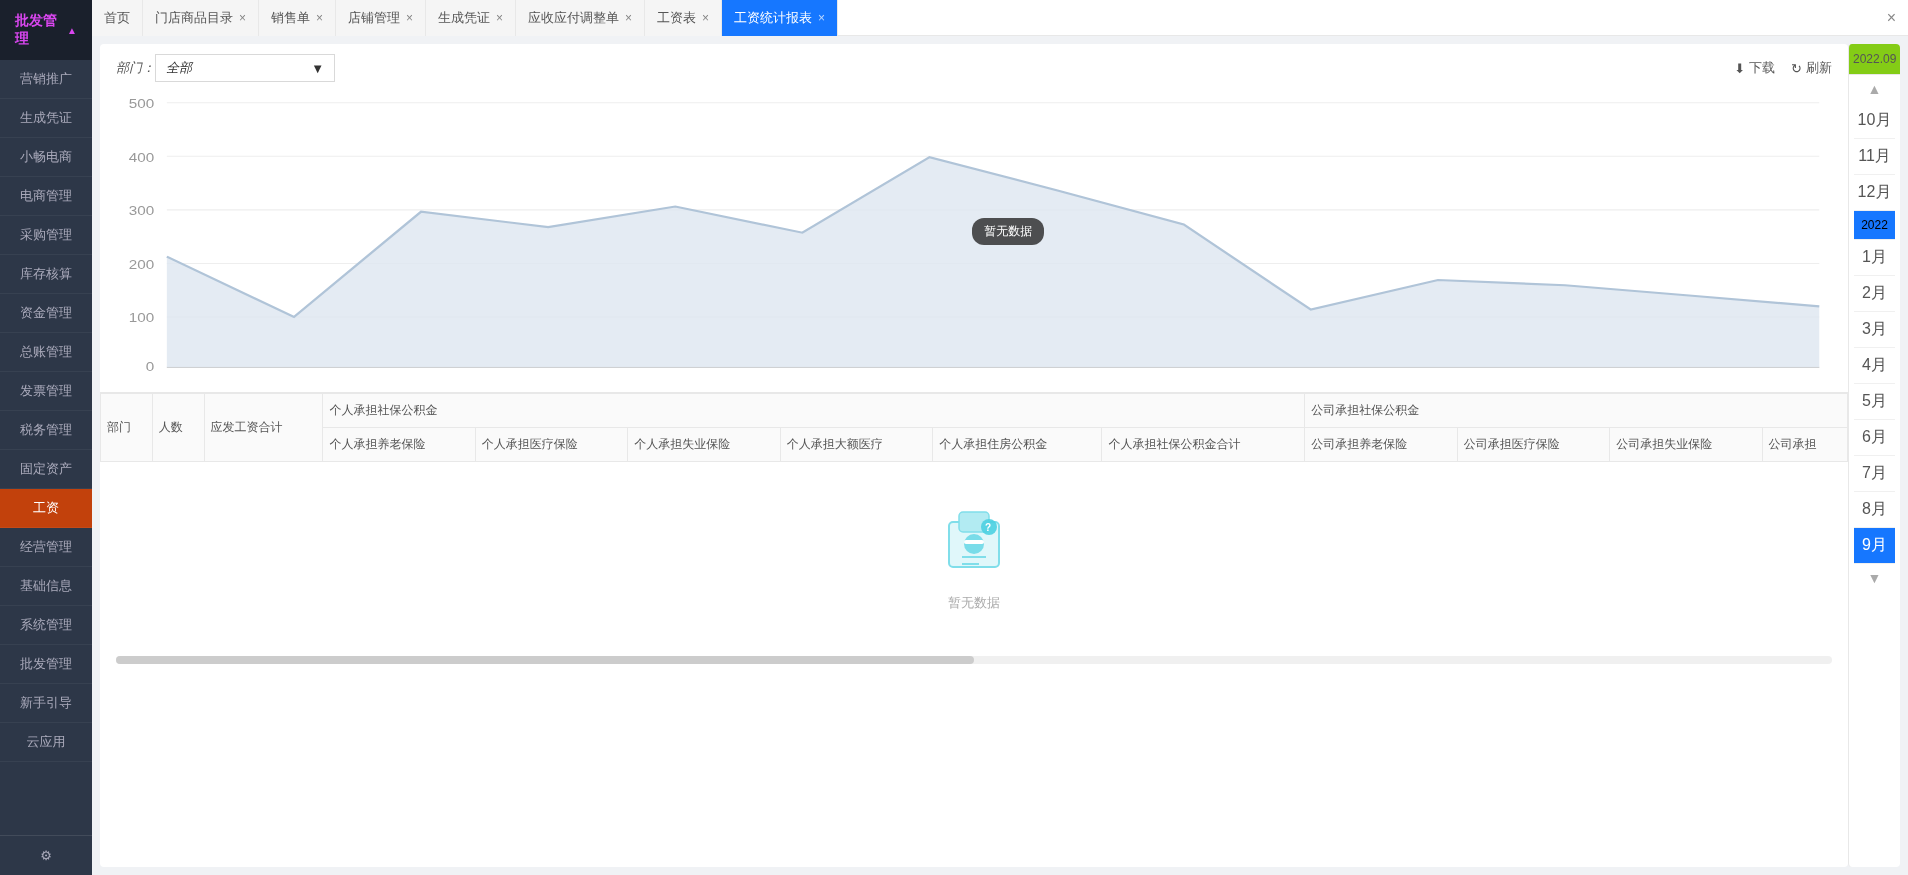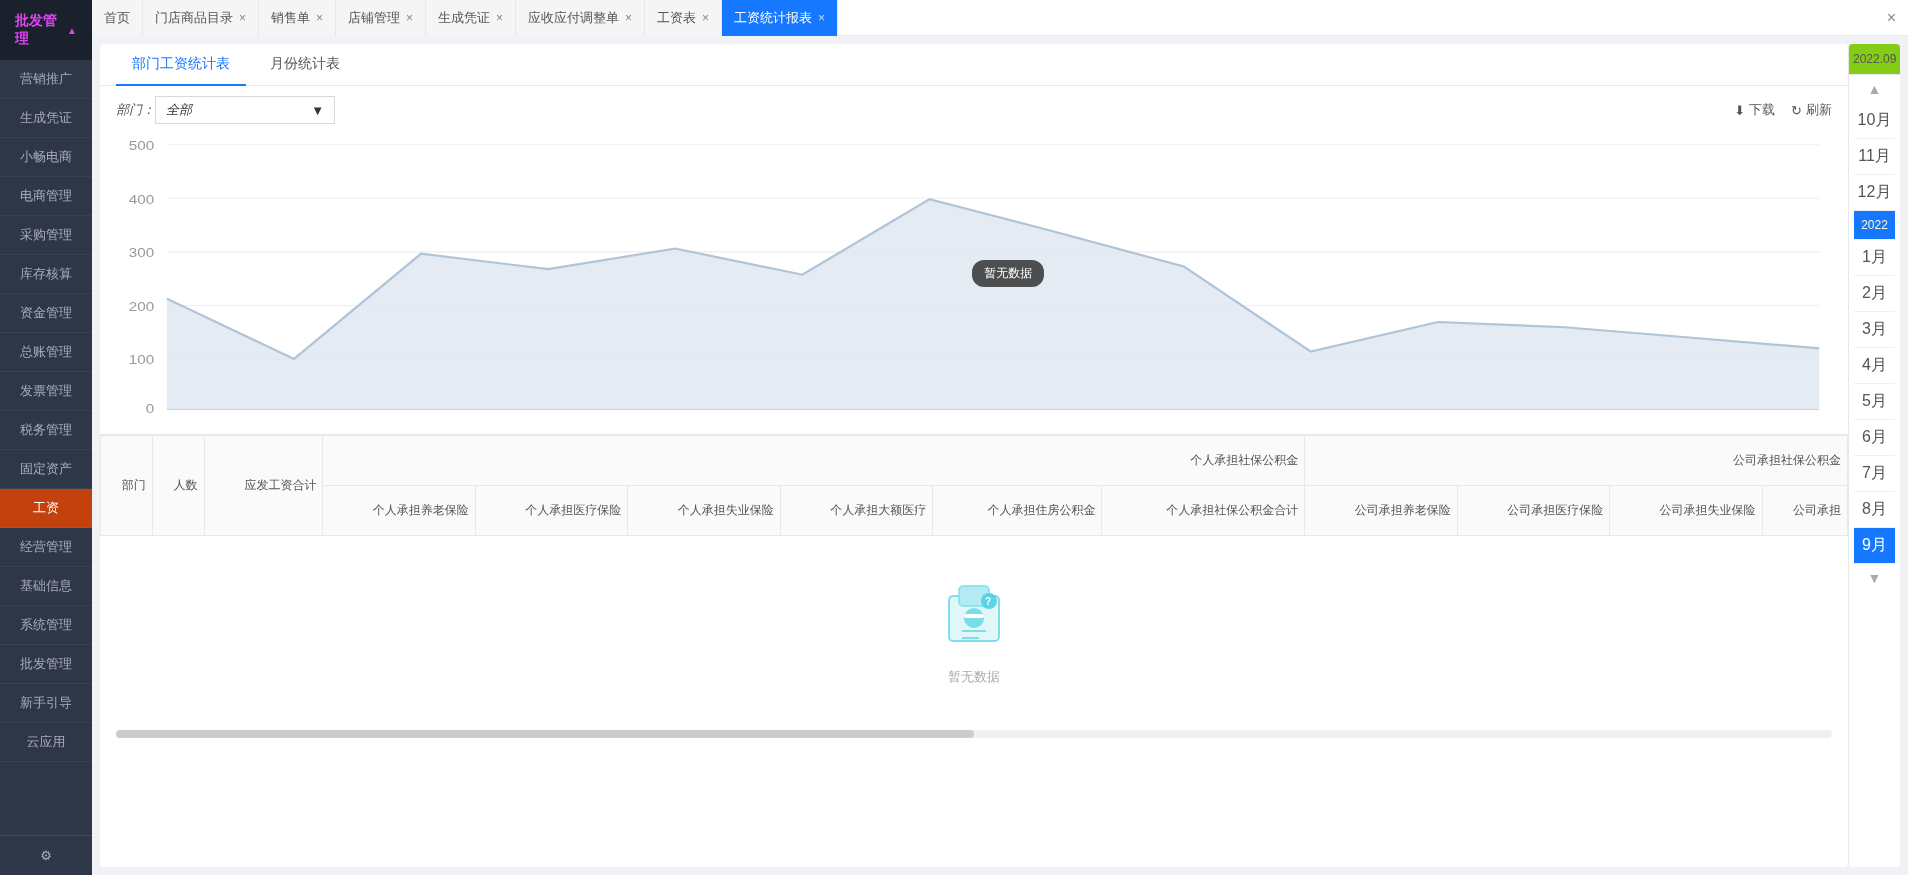--- a/index.html
+++ b/index.html
@@ -173,22 +173,22 @@
       border-top: 1px solid #e8e8e8;
     }
     table {
       width: 100%;
       border-collapse: collapse;
       font-size: 12px;
     }
     th {
       background: #fafafa;
       border: 1px solid #e8e8e8;
-      padding: 16px 6px;
-      text-align: right;
+      padding: 8px 6px;
+      text-align: left;
       font-weight: normal;
       color: #555;
       white-space: nowrap;
     }
     td {
       border: 1px solid #e8e8e8;
       padding: 8px 6px;
       text-align: center;
       color: #333;
     }
@@ -244,21 +244,21 @@
       width: 100%;
       text-align: center;
       padding: 7px 4px;
       font-size: 16px;
       color: #555;
       cursor: pointer;
       border-bottom: 1px solid #f0f0f0;
     }
     .date-item.year-label {
       background: #1677ff;
-      color: #fef9c3;
+      color: #000000;
       font-size: 12px;
     }
     .date-item.selected {
       background: #1677ff;
       color: white;
       border-radius: 0;
     }
 
     
     .chart-container {
@@ -341,26 +341,20 @@
         <div class="tab-item">工资表<span class="tab-close">×</span></div>
         <div class="tab-item active">工资统计报表<span class="tab-close">×</span></div>
       </div>
     <div class="tab-bar-close">×</div>
   </div>
 
   <div class="content-area">
 
     <div class="page-content">
 
-      <div class="sub-tabs">
-        <div id="sub-tabs-container" style="display:flex;">
-            <div class="sub-tab active">部门工资统计表</div>
-            <div class="sub-tab">月份统计表</div>
-          </div>
-      </div>
 
       <div class="toolbar">
         <div class="toolbar-left">
           <span class="toolbar-label">部门：</span>
           <div class="toolbar-select">
             <span>全部</span>
             <span>▼</span>
           </div>
         </div>
         <div class="toolbar-right">

